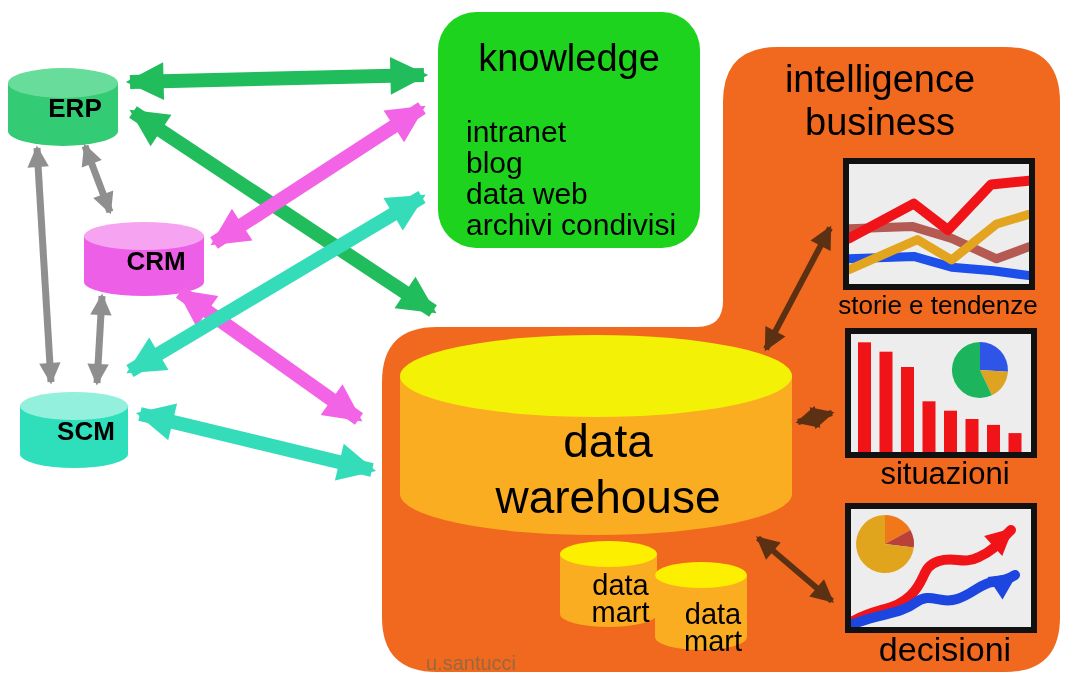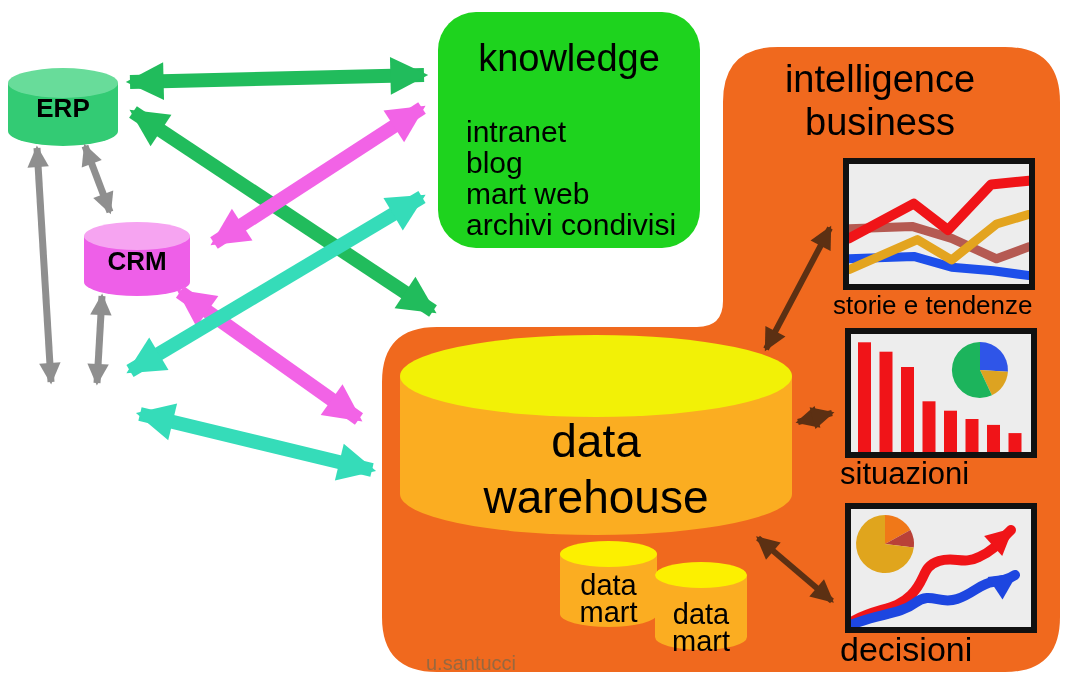--- a/index.html
+++ b/index.html
@@ -14,29 +14,29 @@
   #bg-svg path{fill:var(--c-bi_orange);}
   
   .km-box{left:438px;top:12px;width:262px;height:236px;border-radius:38px;
           background:var(--c-km_green);z-index:2;}
   .km-title{left:438px;top:26px;width:262px;text-align:center;font-size:38px;line-height:40px;z-index:3;margin-top:12px;}
   .km-list{left:466px;top:116px;width:240px;font-size:30px;line-height:31px;z-index:3;}
   
   .bi-title{left:750px;top:58px;width:260px;text-align:center;font-size:38px;line-height:43px;z-index:3;}
   
   .chart-frame{background:var(--c-chart_bg);border:6px solid var(--c-chart_border);z-index:6;}
-  .cap{text-align:left;z-index:6;}
+  .cap{text-align:center;z-index:6;}
   
   .cyl{z-index:10;}
   .cyl .top{position:absolute;left:0;top:0;width:100%;height:var(--e);
             border-radius:50%;background:var(--topc);z-index:2;}
   .cyl .body{position:absolute;left:0;top:calc(var(--e) / 2);bottom:0;width:100%;
              background:var(--bodyc);
              border-radius:0 0 50% 50% / 0 0 calc(var(--e) / 2) calc(var(--e) / 2);z-index:1;}
-  .cyl .lbl{position:absolute;left:0;width:100%;text-align:center;z-index:3;}
+  .cyl .lbl{position:absolute;left:0;width:100%;text-align:center;z-index:3;padding-left:12px;}
   .sys .lbl{top:32%;font-size:26px;font-weight:bold;}
   #dw .lbl{top:78px;font-size:46px;line-height:56px;}
   .mart .lbl{font-size:29px;line-height:27px;}
   
   #arrows{position:absolute;left:0;top:0;z-index:30;pointer-events:none;}
   .credit{left:418px;top:652px;font-size:20px;color:var(--c-credit);z-index:7;margin-left:8px;}
 </style>
 </head>
 <body>
 
@@ -48,21 +48,21 @@
          Q 1060,672 1005,672 L 437,672 Q 382,672 382,617 Z"></path>
   </svg>
 
   <div class="abs km-box"></div>
   <div class="abs km-title">
     <div>knowledge</div>
   </div>
   <div class="abs km-list">
     <div>intranet</div>
     <div>blog</div>
-    <div>mart web</div>
+    <div>data web</div>
     <div>archivi condivisi</div>
   </div>
 
   <div class="abs bi-title">
     <div>intelligence</div>
     <div>business</div>
   </div>
 
   <div class="abs chart-frame" style="left:843px;top:158px;width:180px;height:120px;">
     <svg id="chart0" width="180" height="120" viewBox="0 0 180 120">
@@ -108,24 +108,29 @@
         <path d="M0,116 C28,104 48,106 64,94 C80,82 88,96 106,90 C122,85 130,74 142,73 C152,72 158,70 164,66" fill="none" stroke="#1D46E0" stroke-width="10" stroke-linecap="round" marker-end="url(#mk-trend_blue)"></path>
       </svg>
   </div>
   <div class="abs cap" style="left:840px;top:630px;width:210px;font-size:34px;">decisioni</div>
 
   <div class="abs cyl sys" style="left:8px;top:68px;width:110px;height:78px;--e:30px;--topc:var(--c-erp_top);--bodyc:var(--c-erp_body);">
     <div class="top"></div>
     <div class="body"></div>
     <div class="lbl">ERP</div>
   </div>
-  <div class="abs cyl sys" style="left:84px;top:222px;width:106px;height:74px;--e:28px;--topc:var(--c-crm_top);--bodyc:var(--c-crm_body);">
+  <div class="abs cyl sys" style="left:84px;top:222px;width:120px;height:74px;--e:28px;--topc:var(--c-crm_top);--bodyc:var(--c-crm_body);">
     <div class="top"></div>
     <div class="body"></div>
     <div class="lbl">CRM</div>
+  </div>
+  <div class="abs cyl sys" style="left:20px;top:392px;width:108px;height:76px;--e:28px;--topc:var(--c-scm_top);--bodyc:var(--c-scm_body);">
+    <div class="top"></div>
+    <div class="body"></div>
+    <div class="lbl">SCM</div>
   </div>
 
   <div id="dw" class="abs cyl" style="left:400px;top:335px;width:392px;height:200px;--e:82px;--topc:var(--c-dw_top);--bodyc:var(--c-dw_body);">
     <div class="top"></div>
     <div class="body"></div>
     <div class="lbl">
       <div>data</div>
       <div>warehouse</div>
     </div>
   </div>

